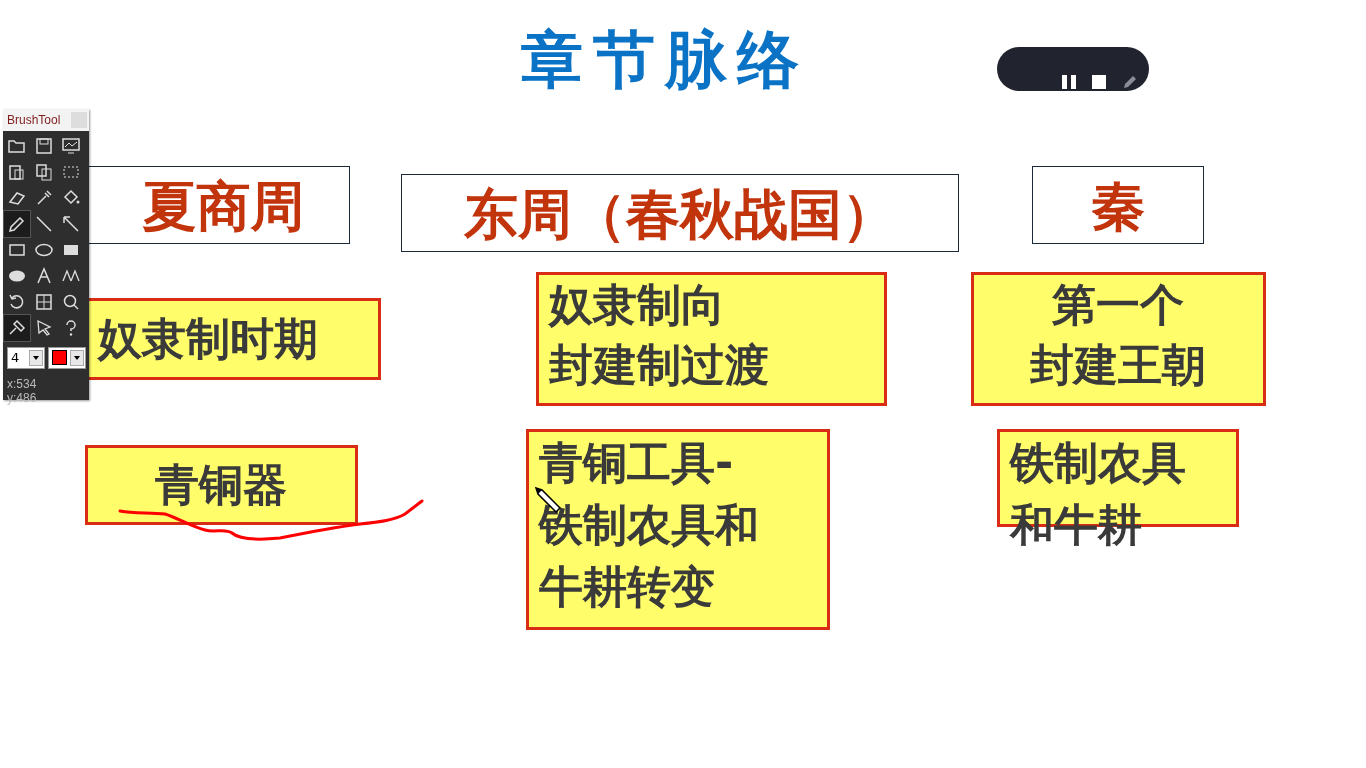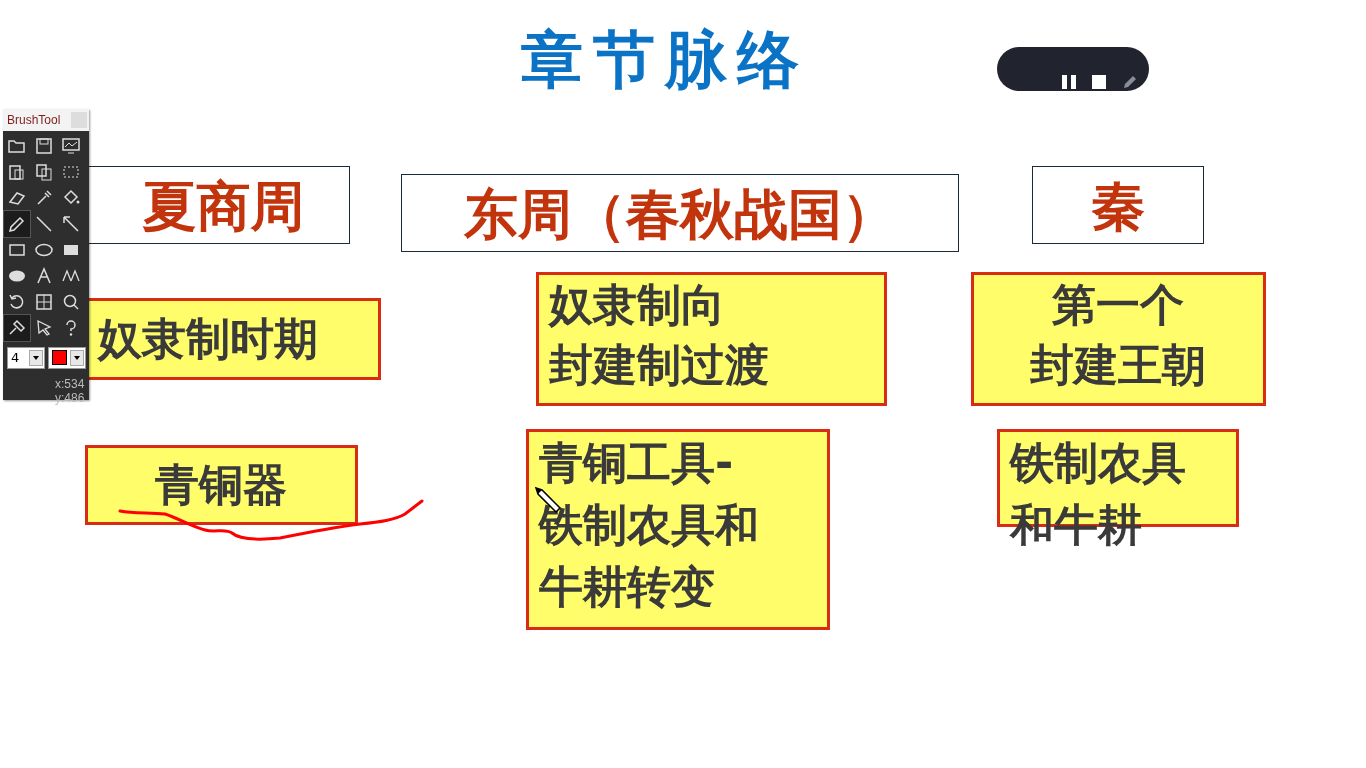--- a/index.html
+++ b/index.html
@@ -18,21 +18,21 @@
   .brush-close{position:absolute;right:2px;top:3px;width:16px;height:16px;background:#ddd;}
   .tool{position:absolute;width:26px;height:26px;display:flex;align-items:center;justify-content:center;}
   .tool.active{background:#1c1c1c;outline:1px solid #555;}
   .tool svg{width:20px;height:20px;}
   .size-sel{position:absolute;left:4px;top:238px;width:38px;height:22px;background:#fff;border:1px solid #999;box-sizing:border-box;font-size:13px;line-height:20px;padding-left:3px;color:#000;}
   .size-sel .dd,.color-sel .dd{position:absolute;right:1px;top:2px;width:14px;height:16px;background:#e8e8e8;border:1px solid #aaa;box-sizing:border-box;}
   .dd:after{content:"";position:absolute;left:3px;top:5px;border-left:3px solid transparent;border-right:3px solid transparent;border-top:4px solid #000;}
   .color-sel{position:absolute;left:45px;top:238px;width:38px;height:22px;background:#fff;border:1px solid #999;box-sizing:border-box;}
   .color-sel .sw{position:absolute;left:3px;top:2px;width:15px;height:15px;background:#ff0000;border:1px solid #000;box-sizing:border-box;}
   .coords{position:absolute;left:4px;top:268px;color:#bbb;font-size:12px;font-family:"Liberation Sans",sans-serif;}
-  .coords span{margin-right:10px;margin-left:48px;}
+  .coords span{margin-right:10px;}
   .annot{position:absolute;left:0;top:0;pointer-events:none;}
   .cursor{position:absolute;left:534px;top:486px;}
 </style>
 </head>
 <body>
 
 <div class="title">章节脉络</div>
 
 <div class="era" style="left:77px;top:166px;width:273px;"><span style="padding-left:20px;">夏商周</span></div>
 <div class="era" style="left:401px;top:166px;width:558px;margin-top:8px;"><span>东周（春秋战国）</span></div>

